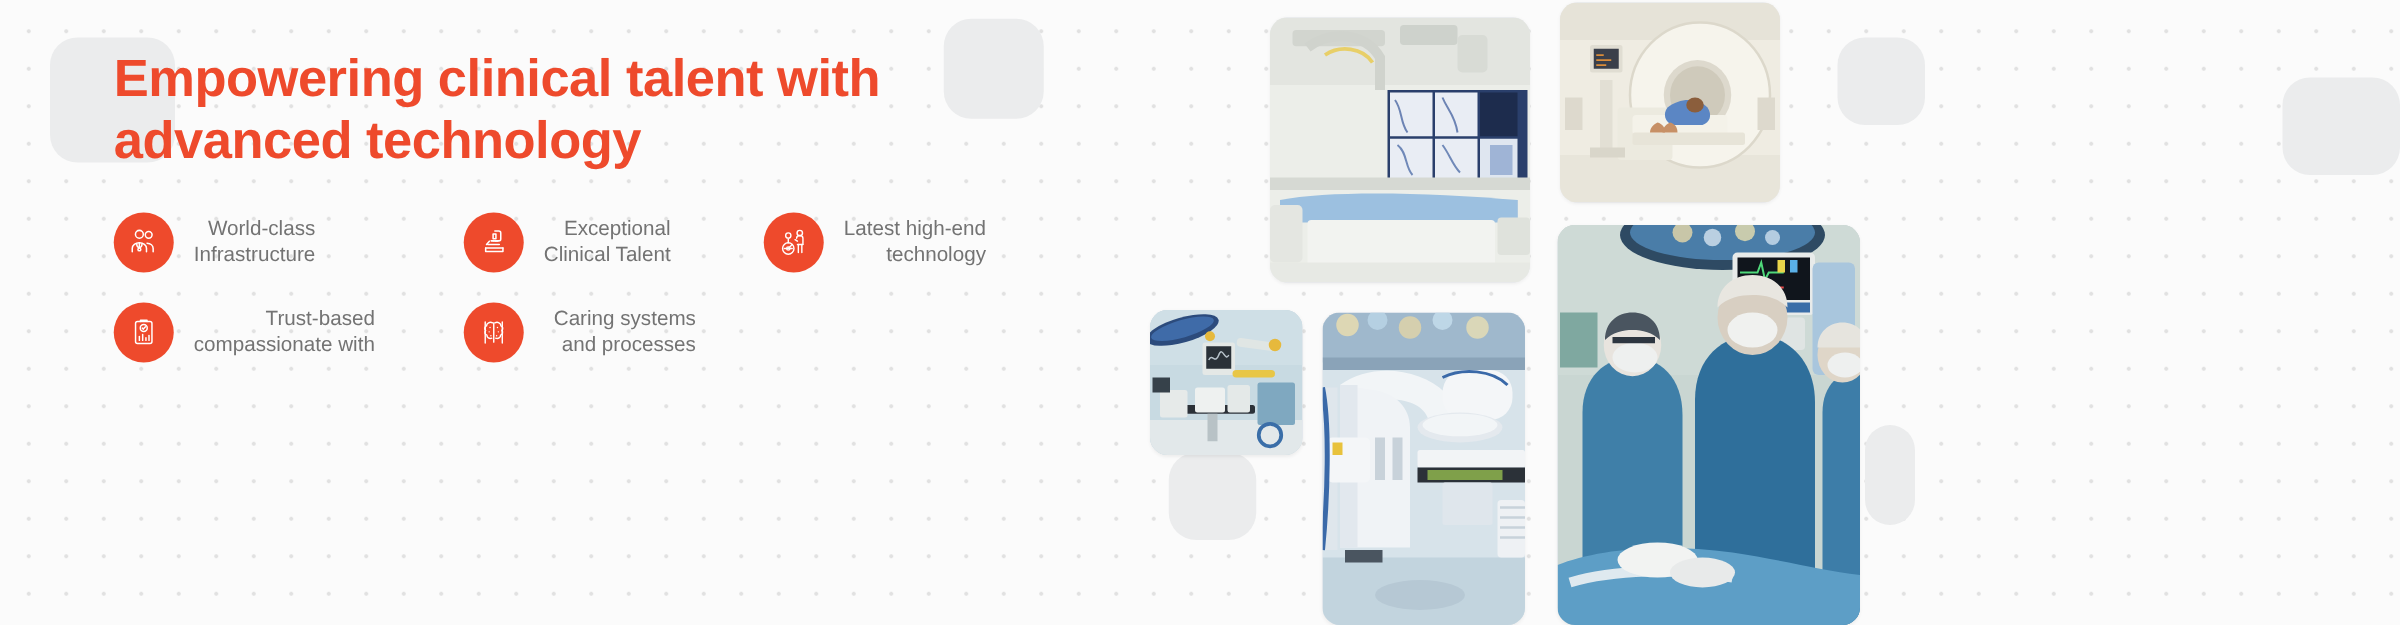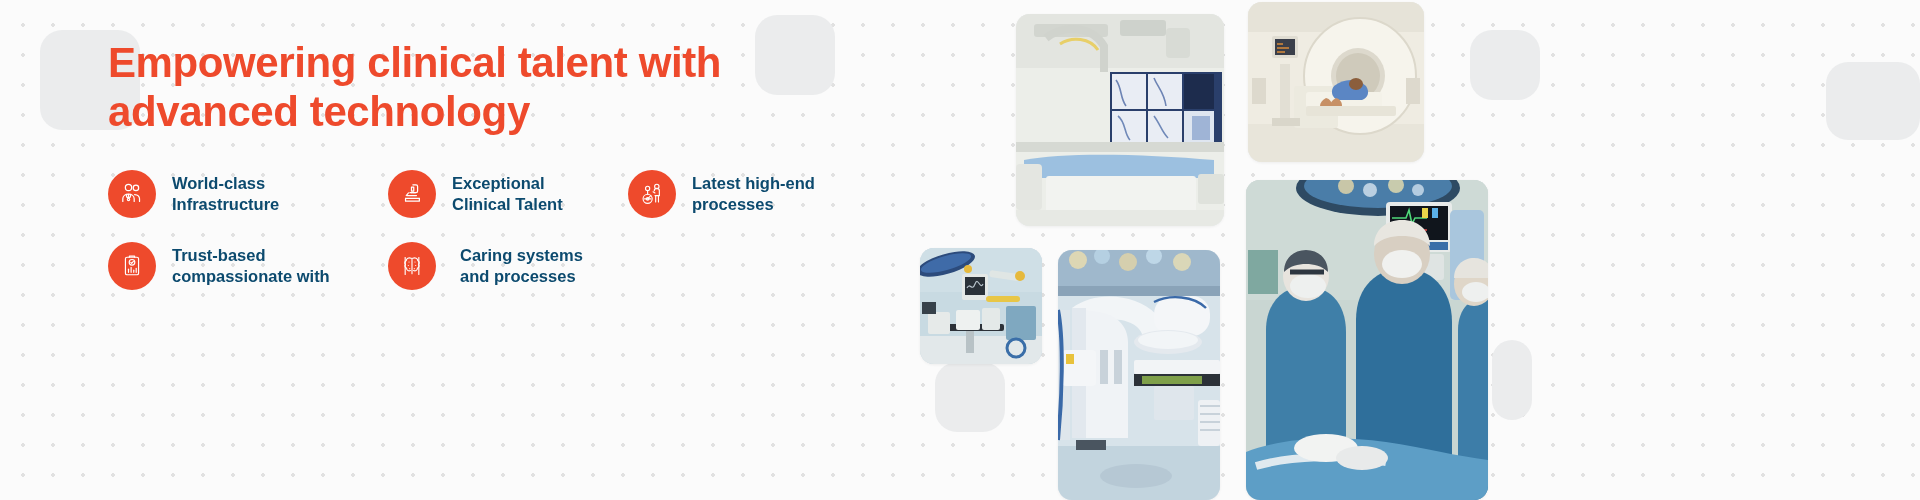--- a/index.html
+++ b/index.html
@@ -21,21 +21,21 @@
     background-position:8px 10px;
     opacity:.85;
     pointer-events:none;
   }
   
   .deco{
     position:absolute;background:#ebeced;border-radius:22px;
   }
   
   .left-col{
-    position:absolute;left:108px;top:38px;width:830px;
+    position:absolute;left:91px;top:38px;width:830px;
   }
   .headline{
     color:#ee4a2c;
     font-size:42px;
     line-height:1.17;
     font-weight:bold;
     letter-spacing:-0.4px;
     margin:0;
     max-width:700px;
   }
@@ -57,25 +57,26 @@
   .feat.f4{width:280px;}
   .feat.f5{width:240px;gap:24px;}
   .ficon{
     width:48px;height:48px;flex:0 0 48px;
     border-radius:50%;
     background:#ee4a2c;
     display:flex;align-items:center;justify-content:center;
   }
   .ficon svg{display:block;}
   .flabel{
-    color:#0c4a6e;
+    color:#737373;
     font-size:16.5px;
     line-height:1.28;
     white-space:pre-line;
-    font-weight:bold;
+    font-weight:normal;
+    text-align:right;
   }
   
   .collage{position:absolute;left:900px;top:0;width:1020px;height:500px;}
   .photo{
     position:absolute;
     border-radius:14px;
     overflow:hidden;
     background:#dfe4ea;
     box-shadow:0 1px 3px rgba(0,0,0,.06);
   }
@@ -147,21 +148,21 @@
               <circle cx="11" cy="9.6" r="2.4"></circle>
               <circle cx="21.5" cy="7.4" r="2.5"></circle>
               <path d="M18.6 12.2c0-1.6 1.3-2.6 2.9-2.6s2.9 1 2.9 2.6v5.6"></path>
               <path d="M19.4 17.8h4.8"></path>
               <path d="M20.2 17.8v7.4"></path>
               <path d="M23.4 17.8v7.4"></path>
               <path d="M17.2 13.4l2.2 1.4"></path>
             </svg>
           </span>
           <span class="flabel">Latest high-end
-processes</span>
+technology</span>
         </div>
 
       </div>
 
       <div class="feat-row row2">
 
         <div class="feat f4">
           <span class="ficon">
             <svg viewBox="0 0 32 32" width="28" height="28" fill="none" stroke="#fff" stroke-width="1.35" stroke-linecap="round" stroke-linejoin="round">
               <rect x="8.5" y="6" width="15" height="20" rx="1.8"></rect>

